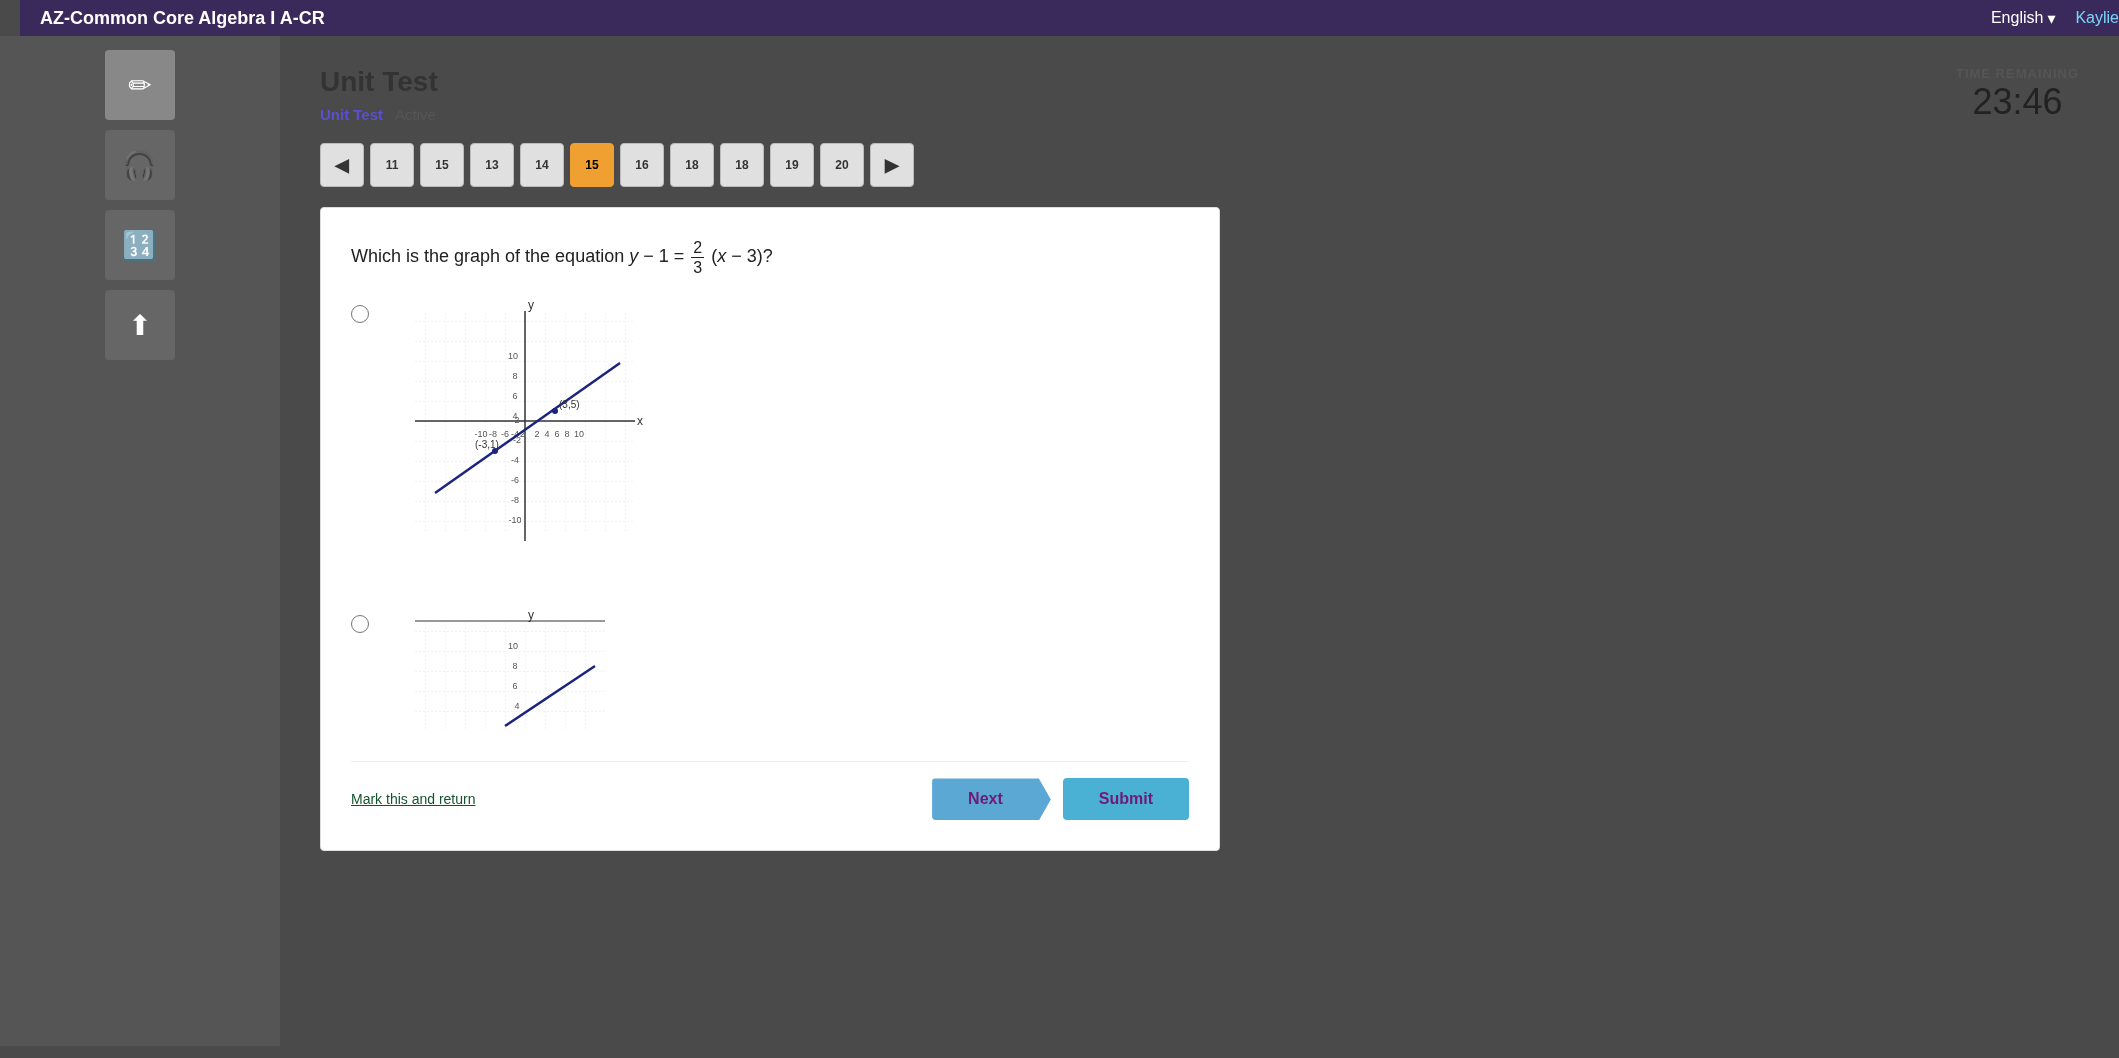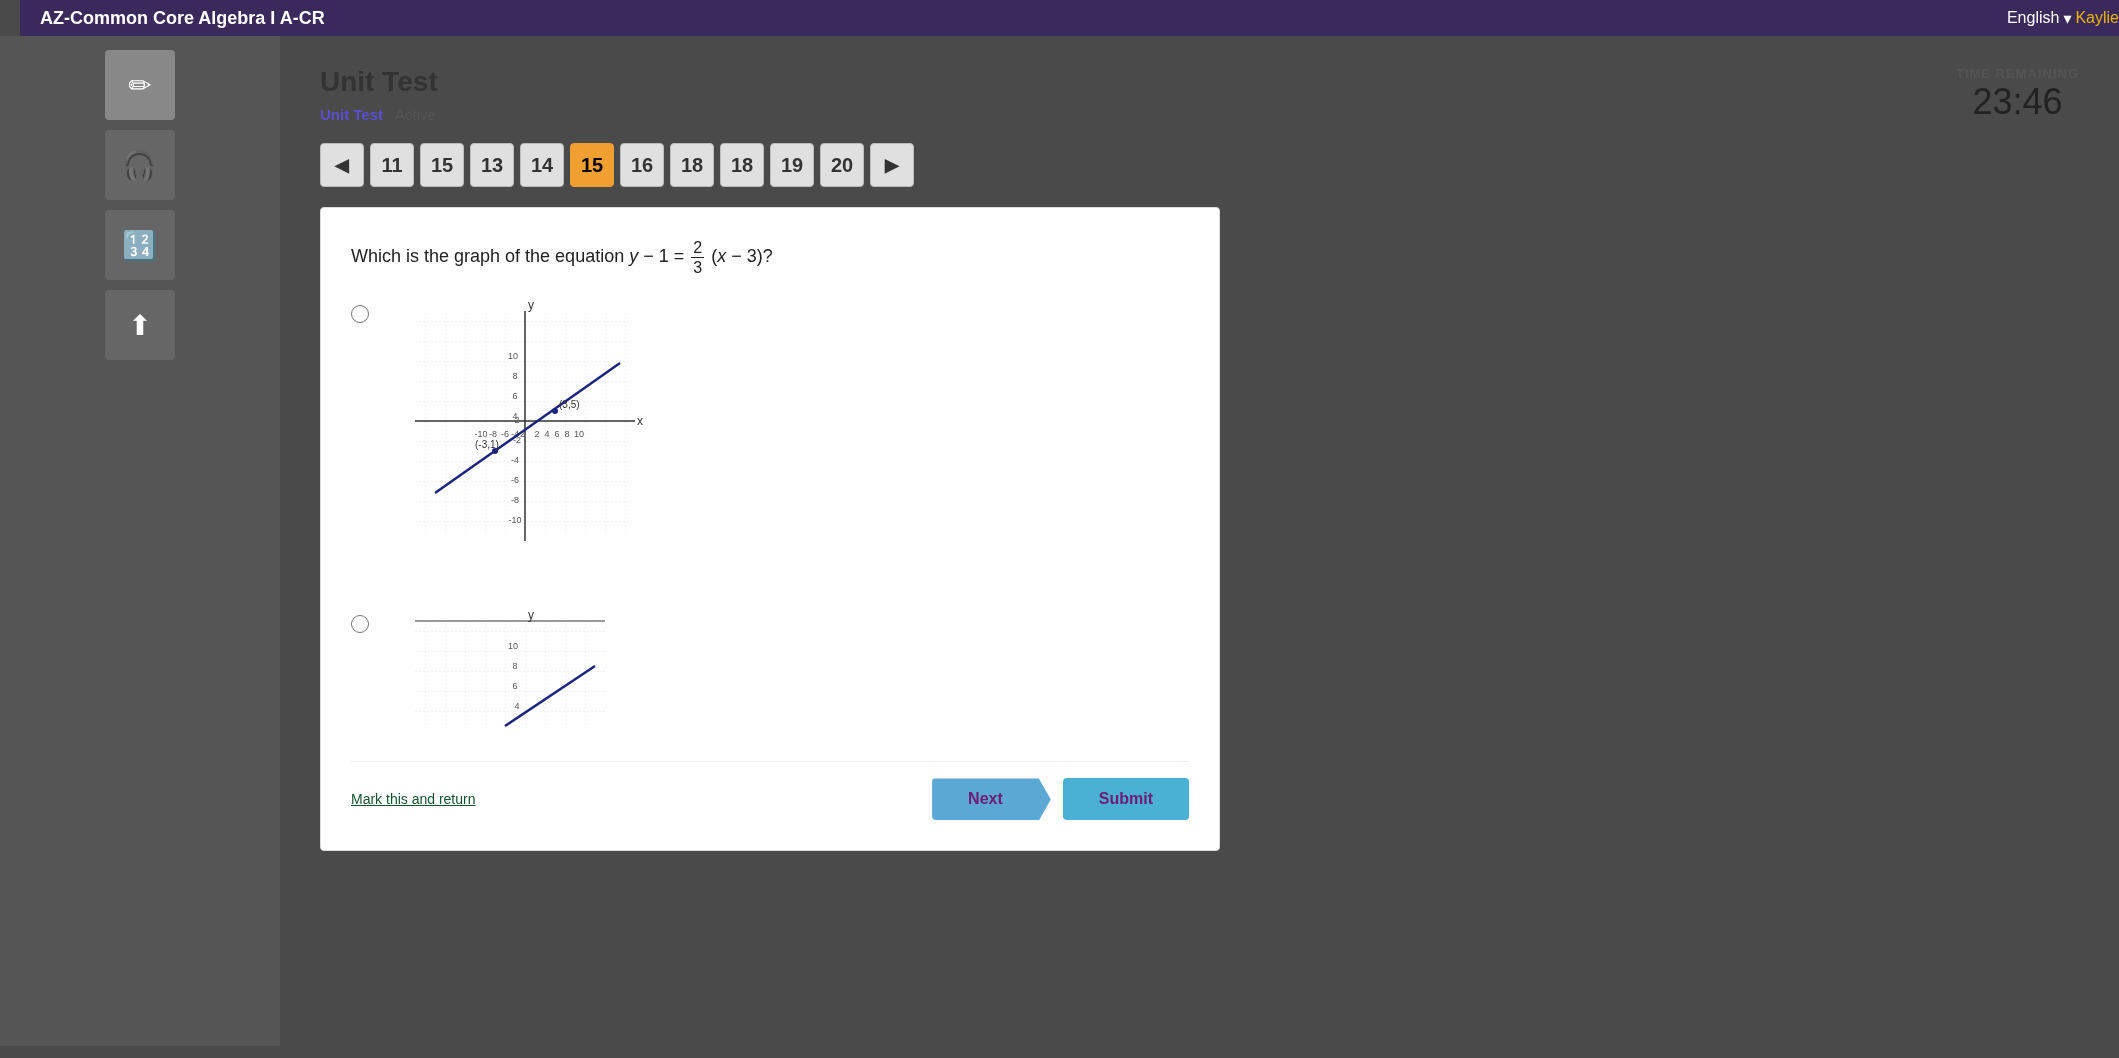--- a/index.html
+++ b/index.html
@@ -17,34 +17,34 @@
       margin-left: 20px;
     }
     #topbar .app-title {
       color: white;
       font-size: 18px;
       font-weight: bold;
     }
     #topbar .right-section {
       display: flex;
       align-items: center;
-      gap: 4px;
+      gap: 20px;
     }
     #topbar .lang-select {
       color: white;
       font-size: 16px;
       background: transparent;
       border: none;
       cursor: pointer;
       display: flex;
       align-items: center;
       gap: 4px;
     }
     #topbar .username {
-      color: #eab308;
+      color: #7dd3fc;
       font-size: 16px;
     }
 
     
     #main {
       display: flex;
       width: 100%;
       height: calc(100% - 48px);
     }
 
@@ -117,21 +117,21 @@
     .nav-btn {
       width: 44px;
       height: 44px;
       background: #e0e0e0;
       border: 1px solid #bbb;
       border-radius: 4px;
       cursor: pointer;
       display: flex;
       align-items: center;
       justify-content: center;
-      font-size: 20px;
+      font-size: 12px;
       color: #333;
       font-weight: bold;
     }
     .nav-btn.active {
       background: #f0a030;
       color: #000000;
       border-color: #f0a030;
     }
     .nav-btn.arrow {
       background: #e0e0e0;

